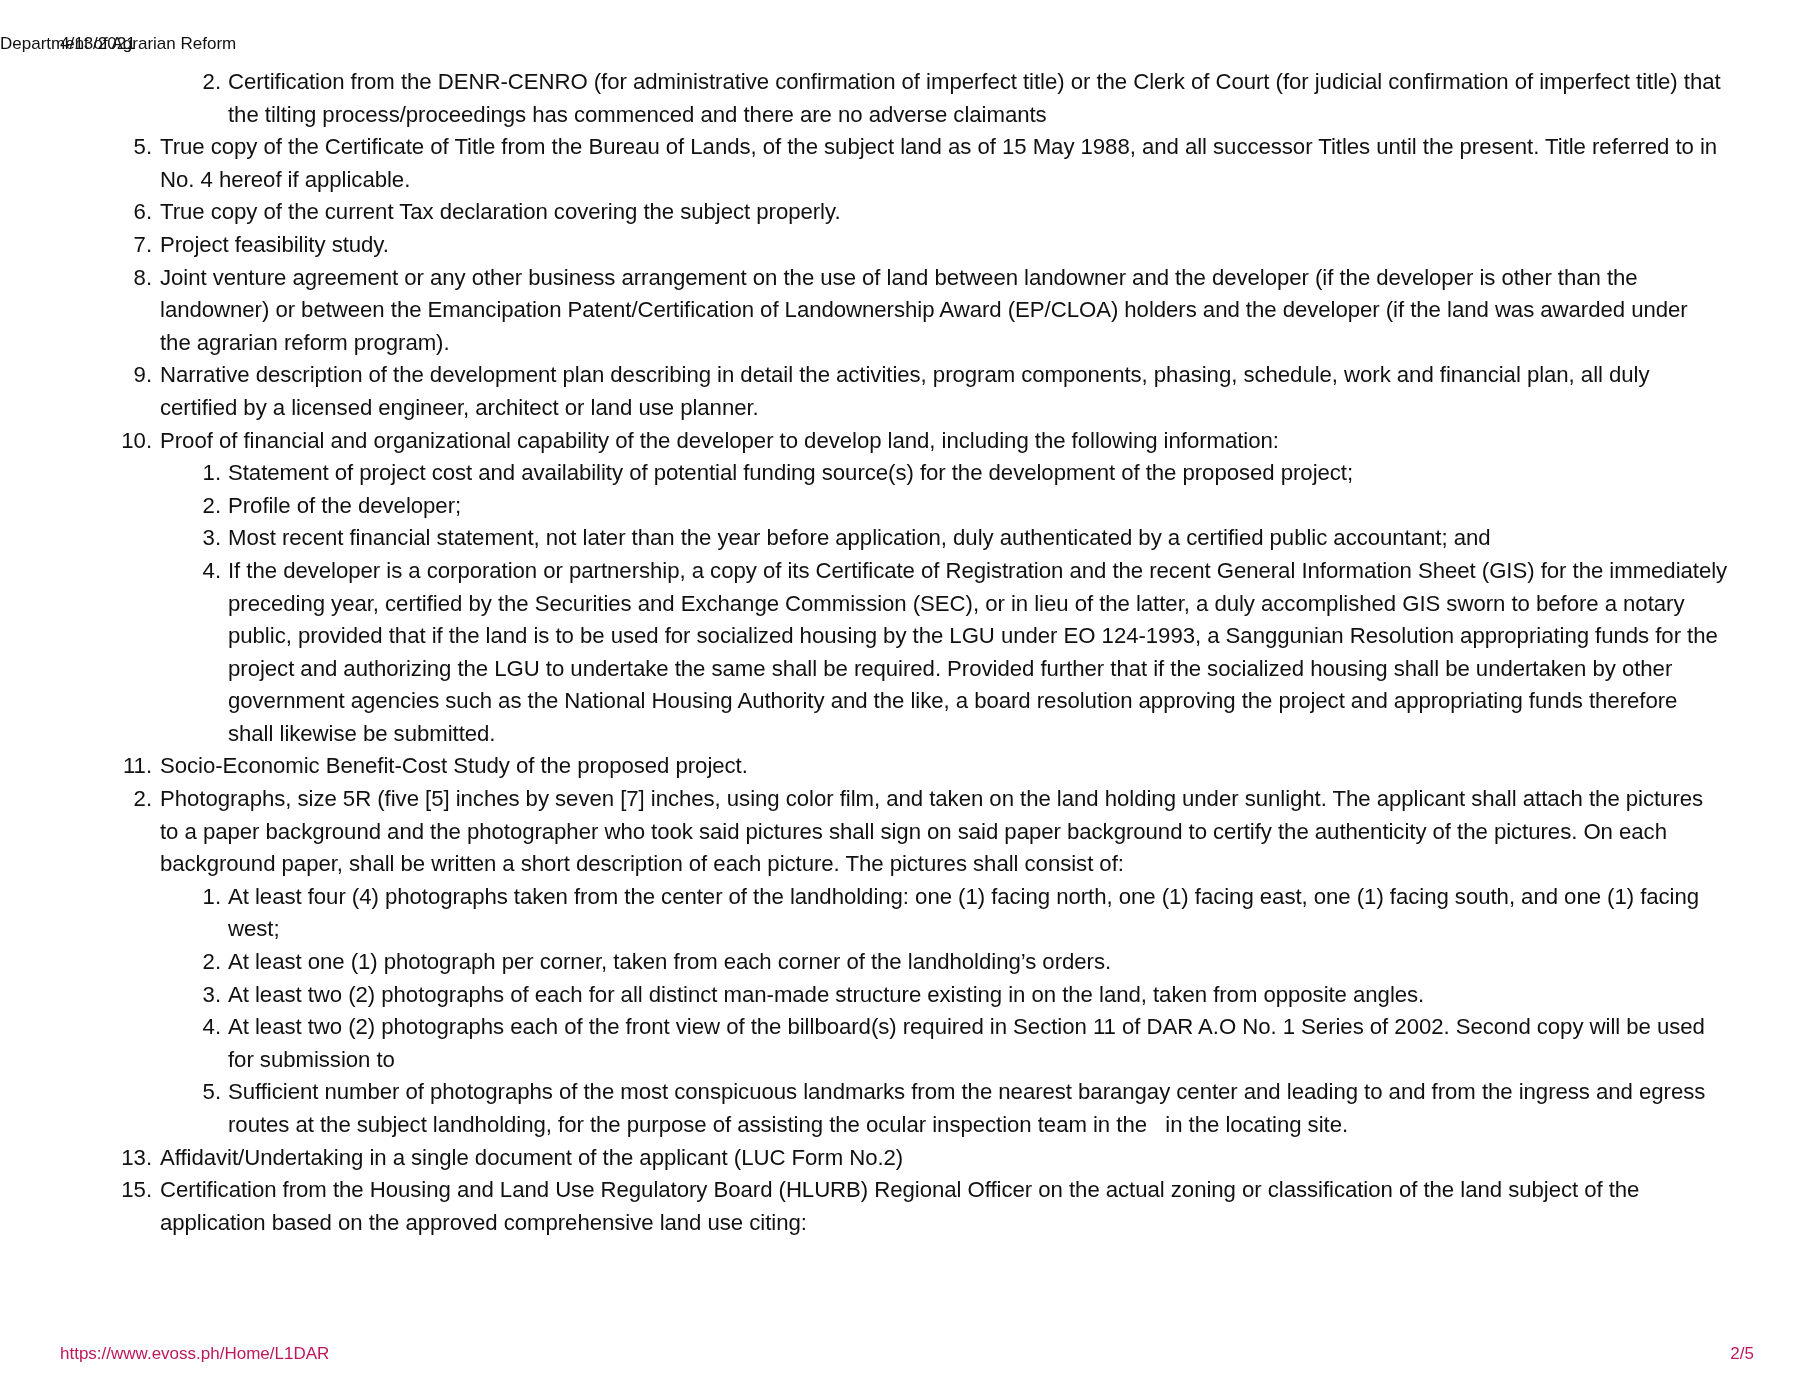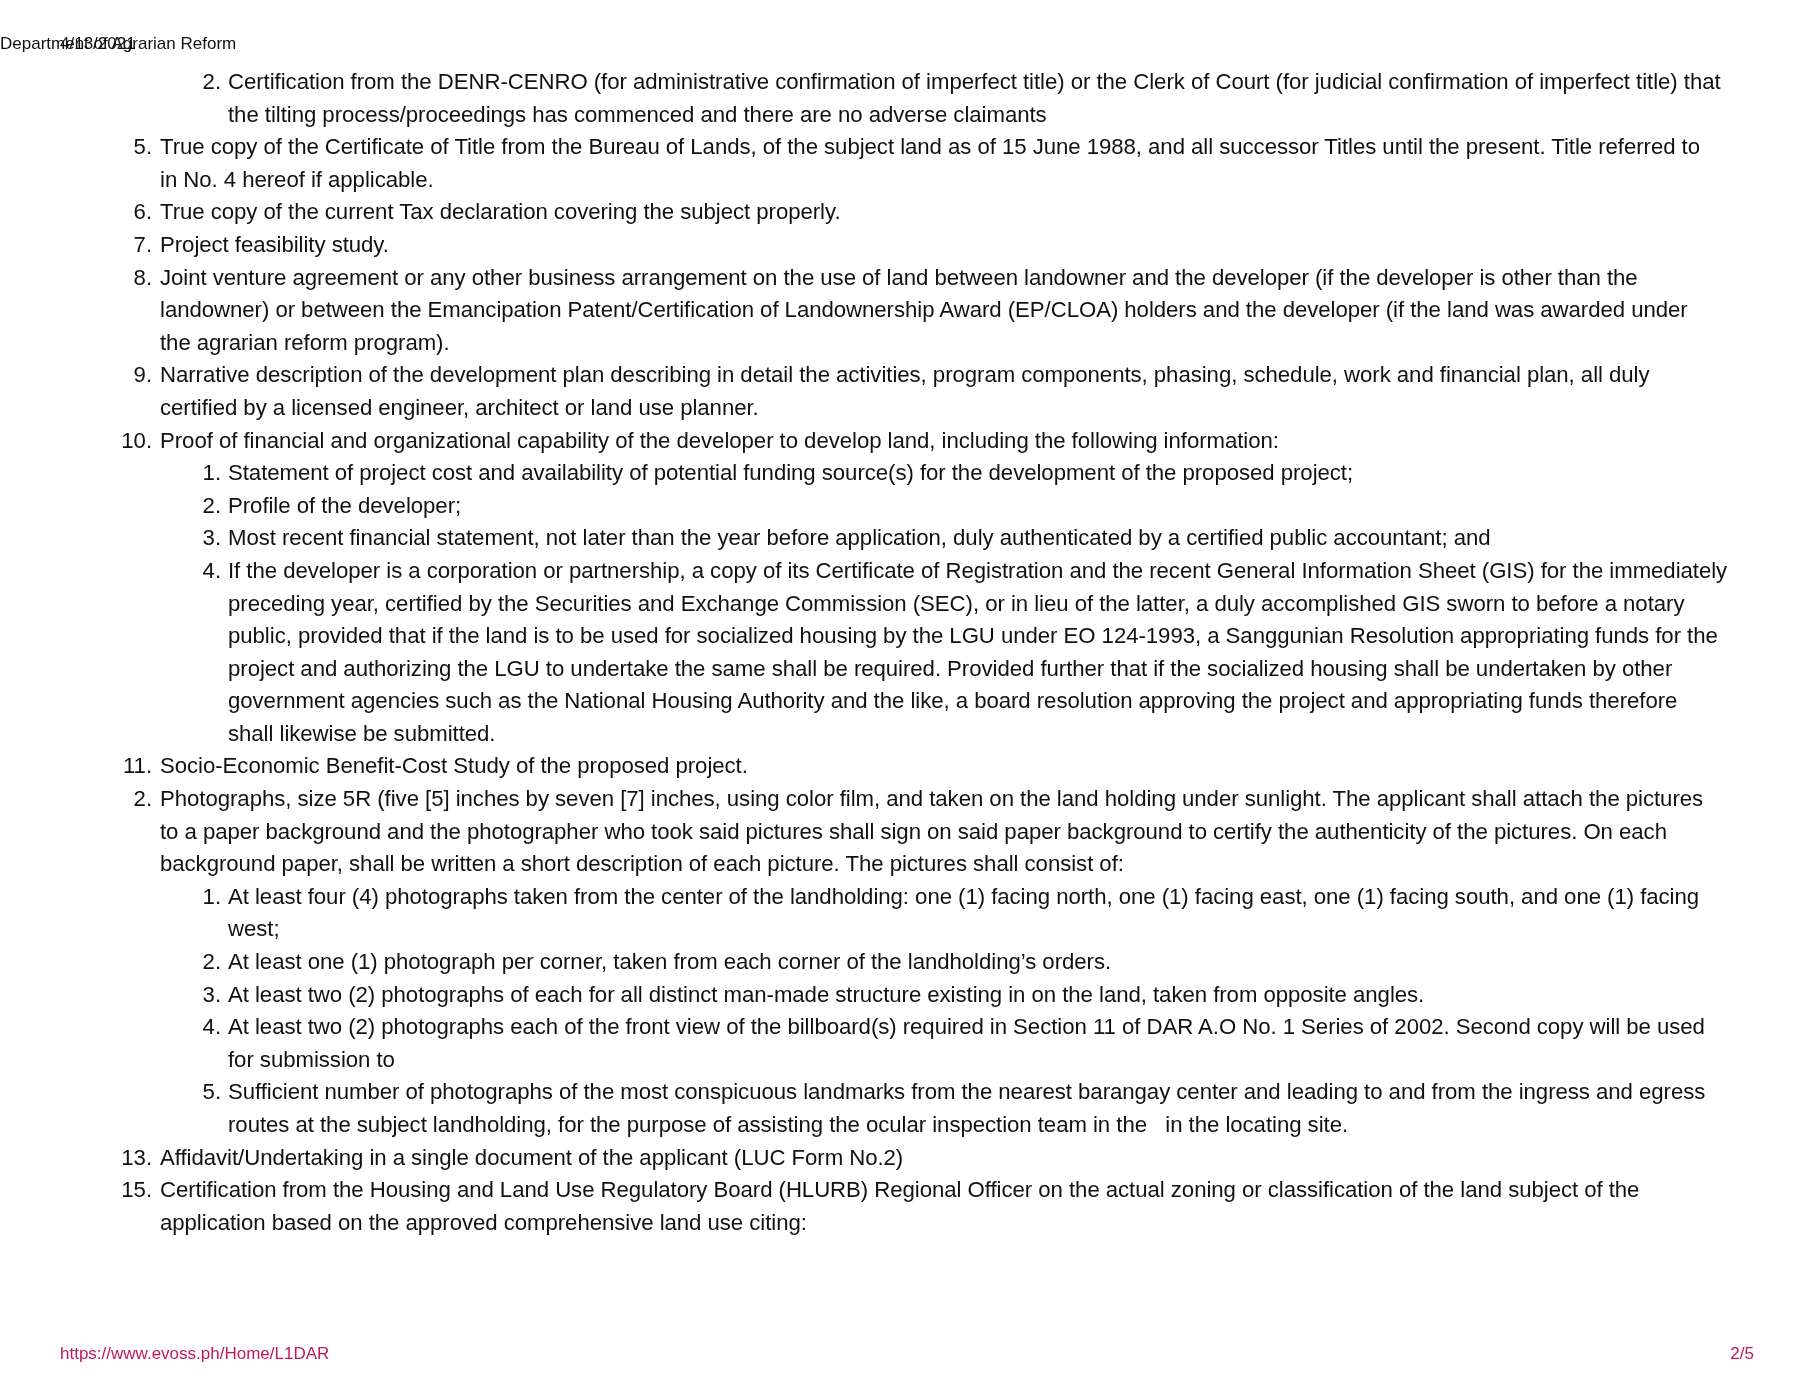--- a/index.html
+++ b/index.html
@@ -34,21 +34,21 @@
 <div class="hdr hdr-date">4/13/2021</div>
 <div class="hdr hdr-title">Department of Agrarian Reform</div>
 
 <div class="content">
   <div class="item l2">
       <span class="num">2.</span>
       <span class="txt">Certification from the DENR-CENRO (for administrative confirmation of imperfect title) or the Clerk of Court (for judicial confirmation of imperfect title) that the tilting process/proceedings has commenced and there are no adverse claimants</span>
     </div>
   <div class="item l1">
       <span class="num">5.</span>
-      <span class="txt">True copy of the Certificate of Title from the Bureau of Lands, of the subject land as of 15 June 1988, and all successor Titles until the present. Title referred to in No. 4 hereof if applicable.</span>
+      <span class="txt">True copy of the Certificate of Title from the Bureau of Lands, of the subject land as of 15 May 1988, and all successor Titles until the present. Title referred to in No. 4 hereof if applicable.</span>
     </div>
   <div class="item l1">
       <span class="num">6.</span>
       <span class="txt">True copy of the current Tax declaration covering the subject properly.</span>
     </div>
   <div class="item l1">
       <span class="num">7.</span>
       <span class="txt">Project feasibility study.</span>
     </div>
   <div class="item l1">

